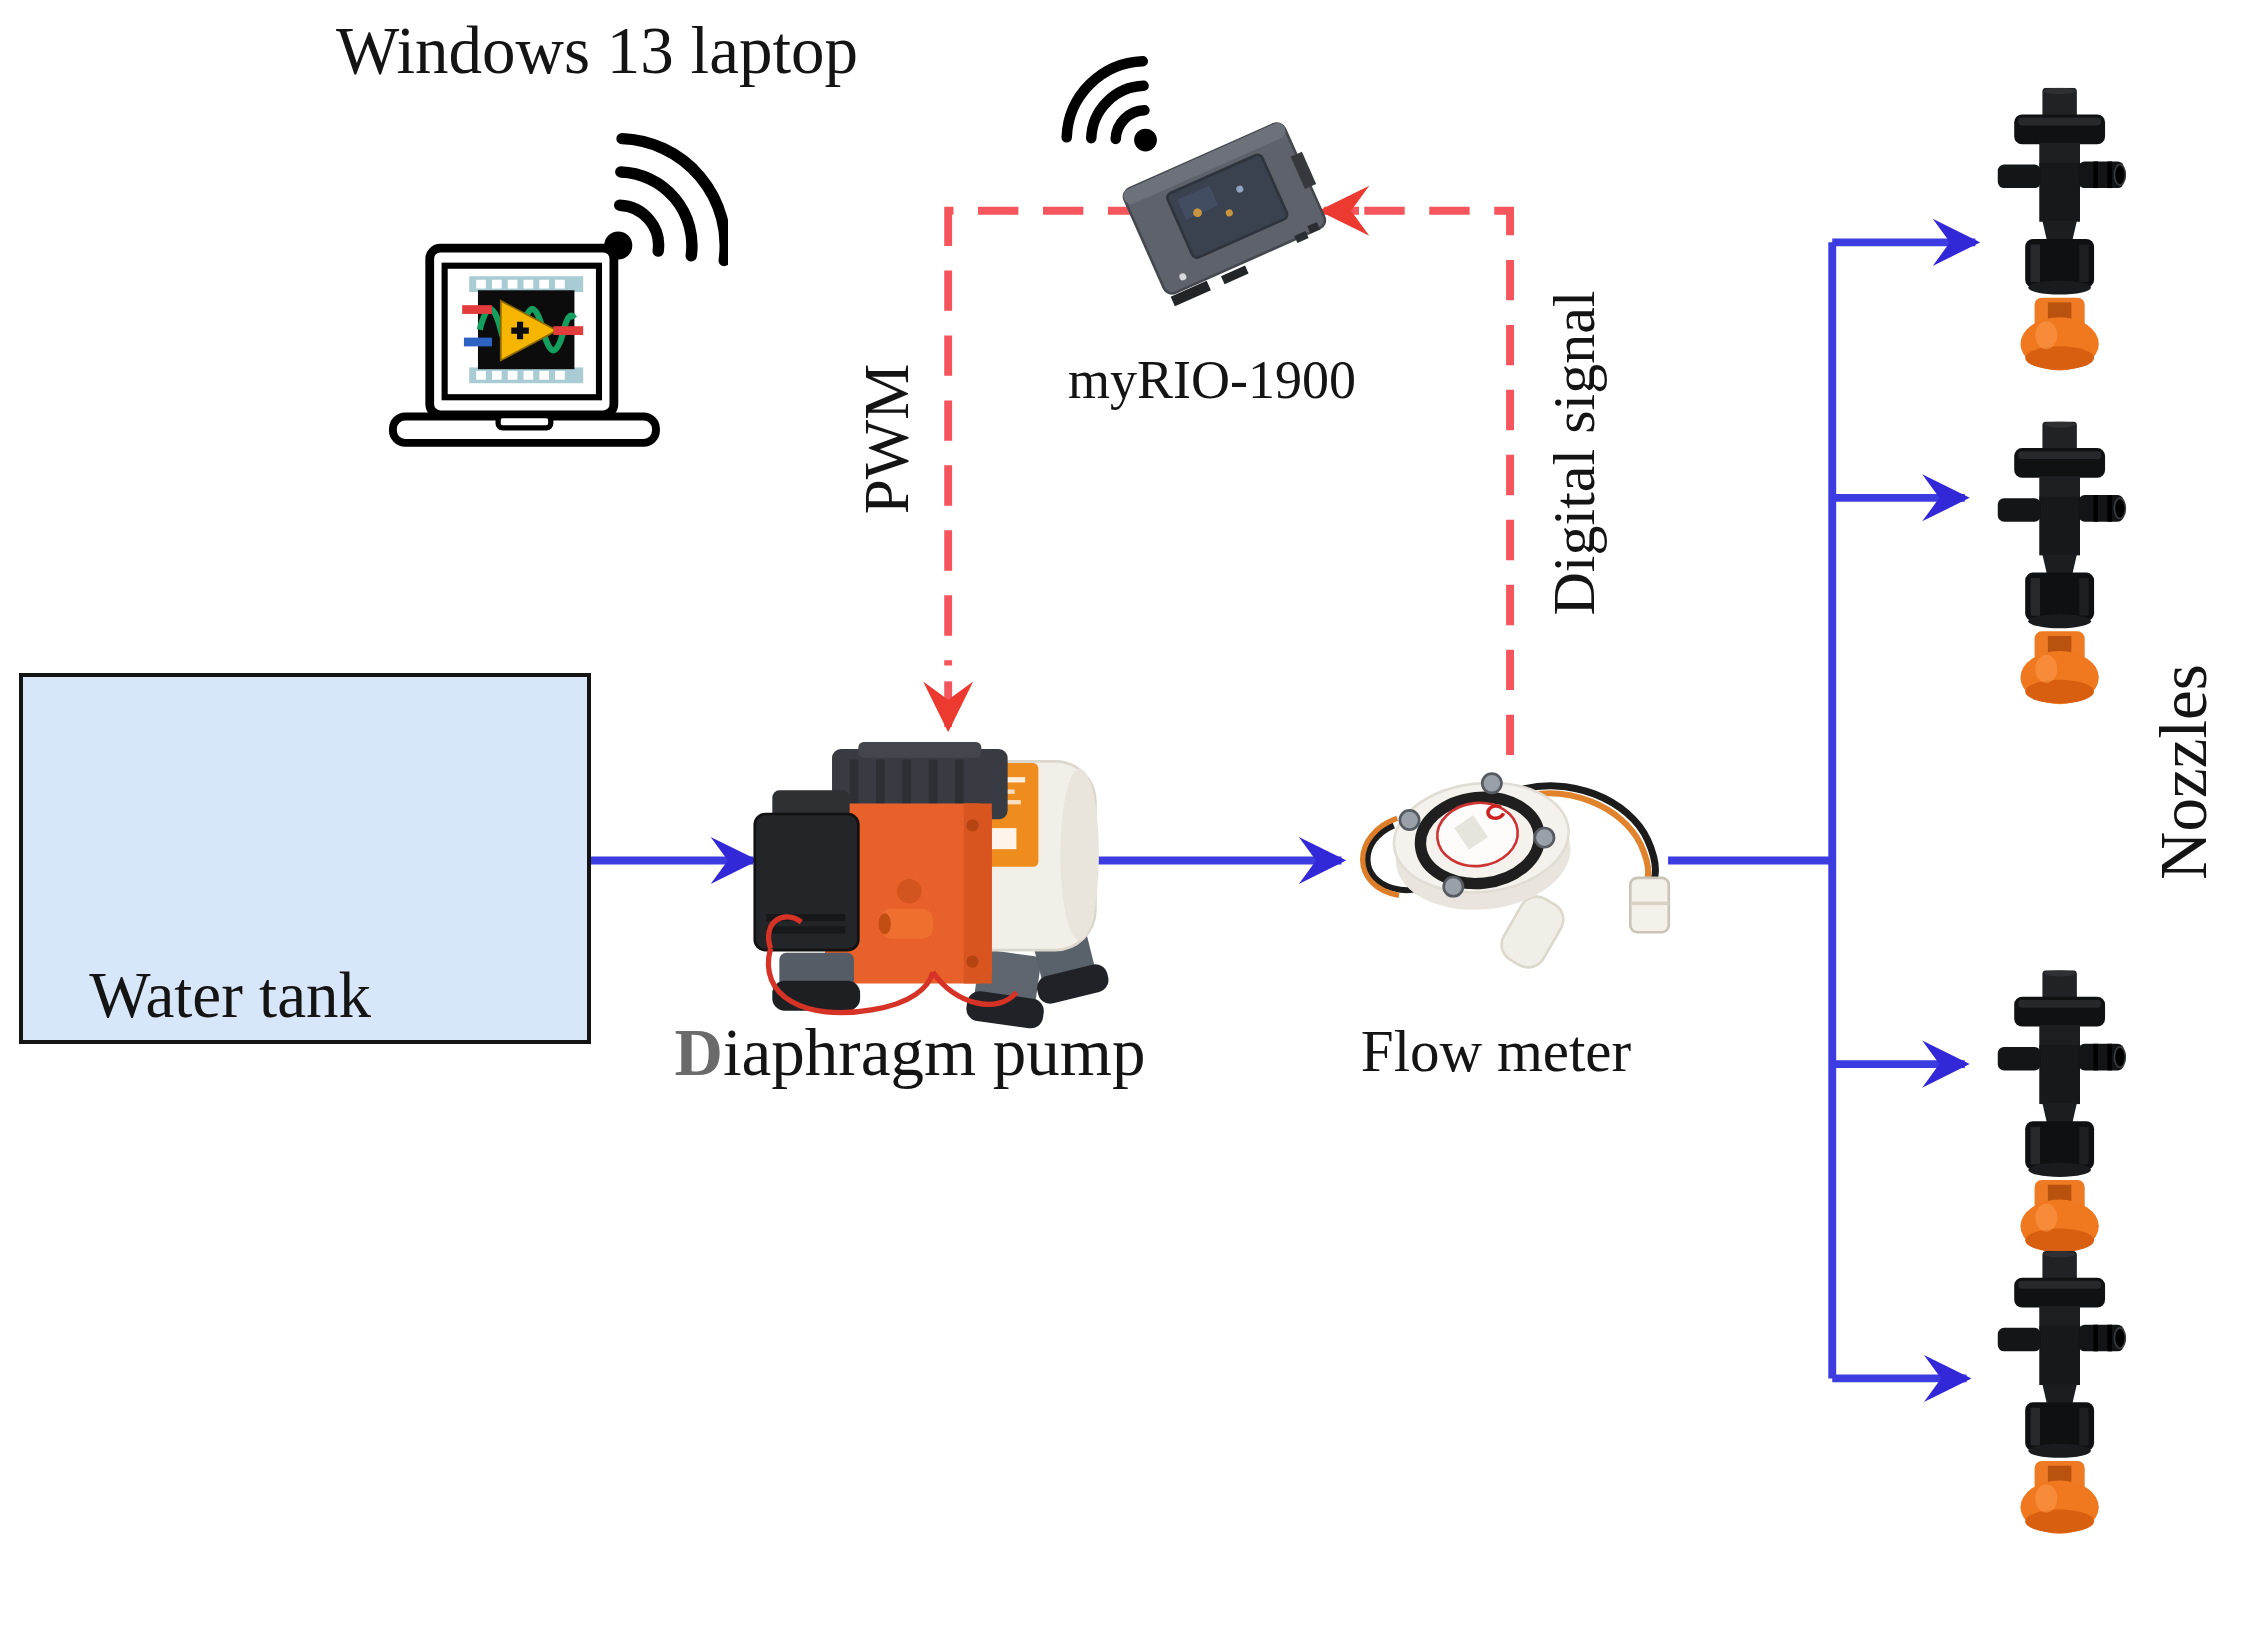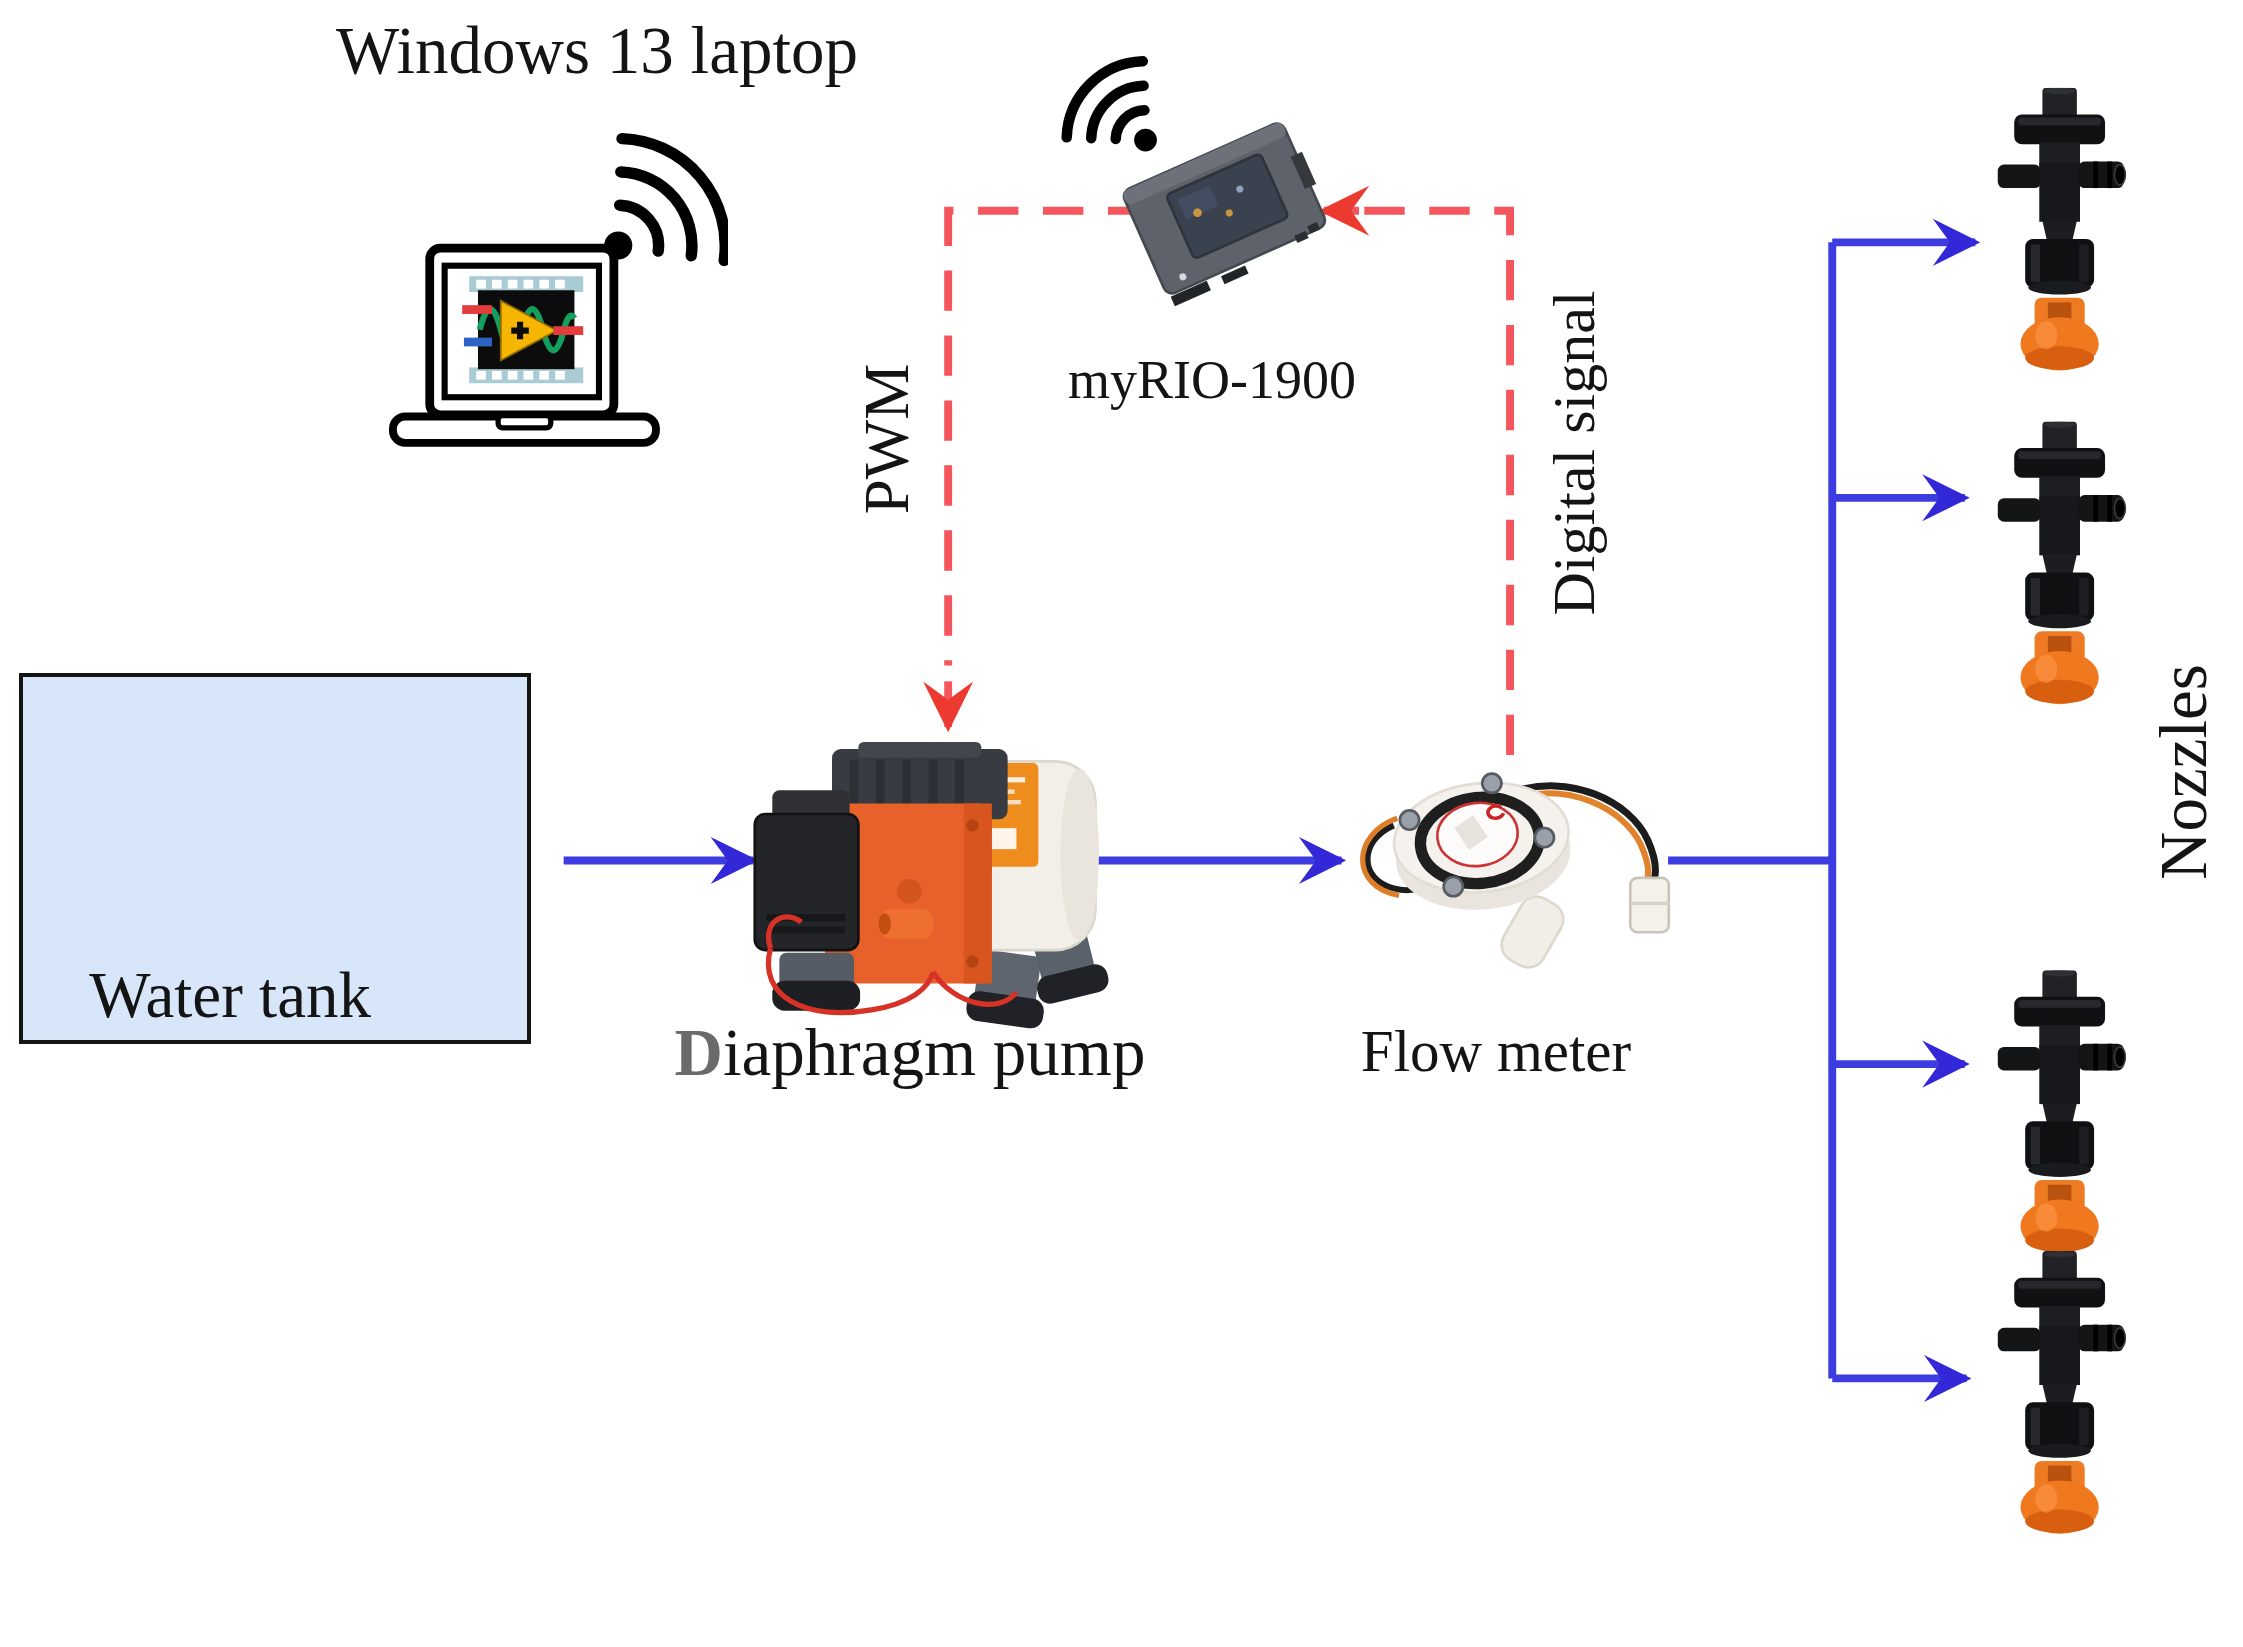--- a/index.html
+++ b/index.html
@@ -15,21 +15,21 @@
     position:absolute;
     font-family:"Liberation Serif", serif;
     color:#141414;
     white-space:nowrap;
     transform:translate(-50%,-50%);
     line-height:1;
   }
   .rot{transform:translate(-50%,-50%) rotate(-90deg);}
   .tank{
     position:absolute;
-    left:19.3px;top:673px;width:512px;height:371px;
+    left:19.3px;top:673px;width:572px;height:371px;
     background:#d7e7f9;
     border:4.4px solid #141414;
     box-sizing:border-box;
   }
   .tank-label{
     position:absolute;left:66px;bottom:12.3px;
     font-size:65px;color:#141414;white-space:nowrap;
   }
   .dev{position:absolute;}
   .pump-label::first-letter{color:#6a6a6a;font-weight:bold;}

